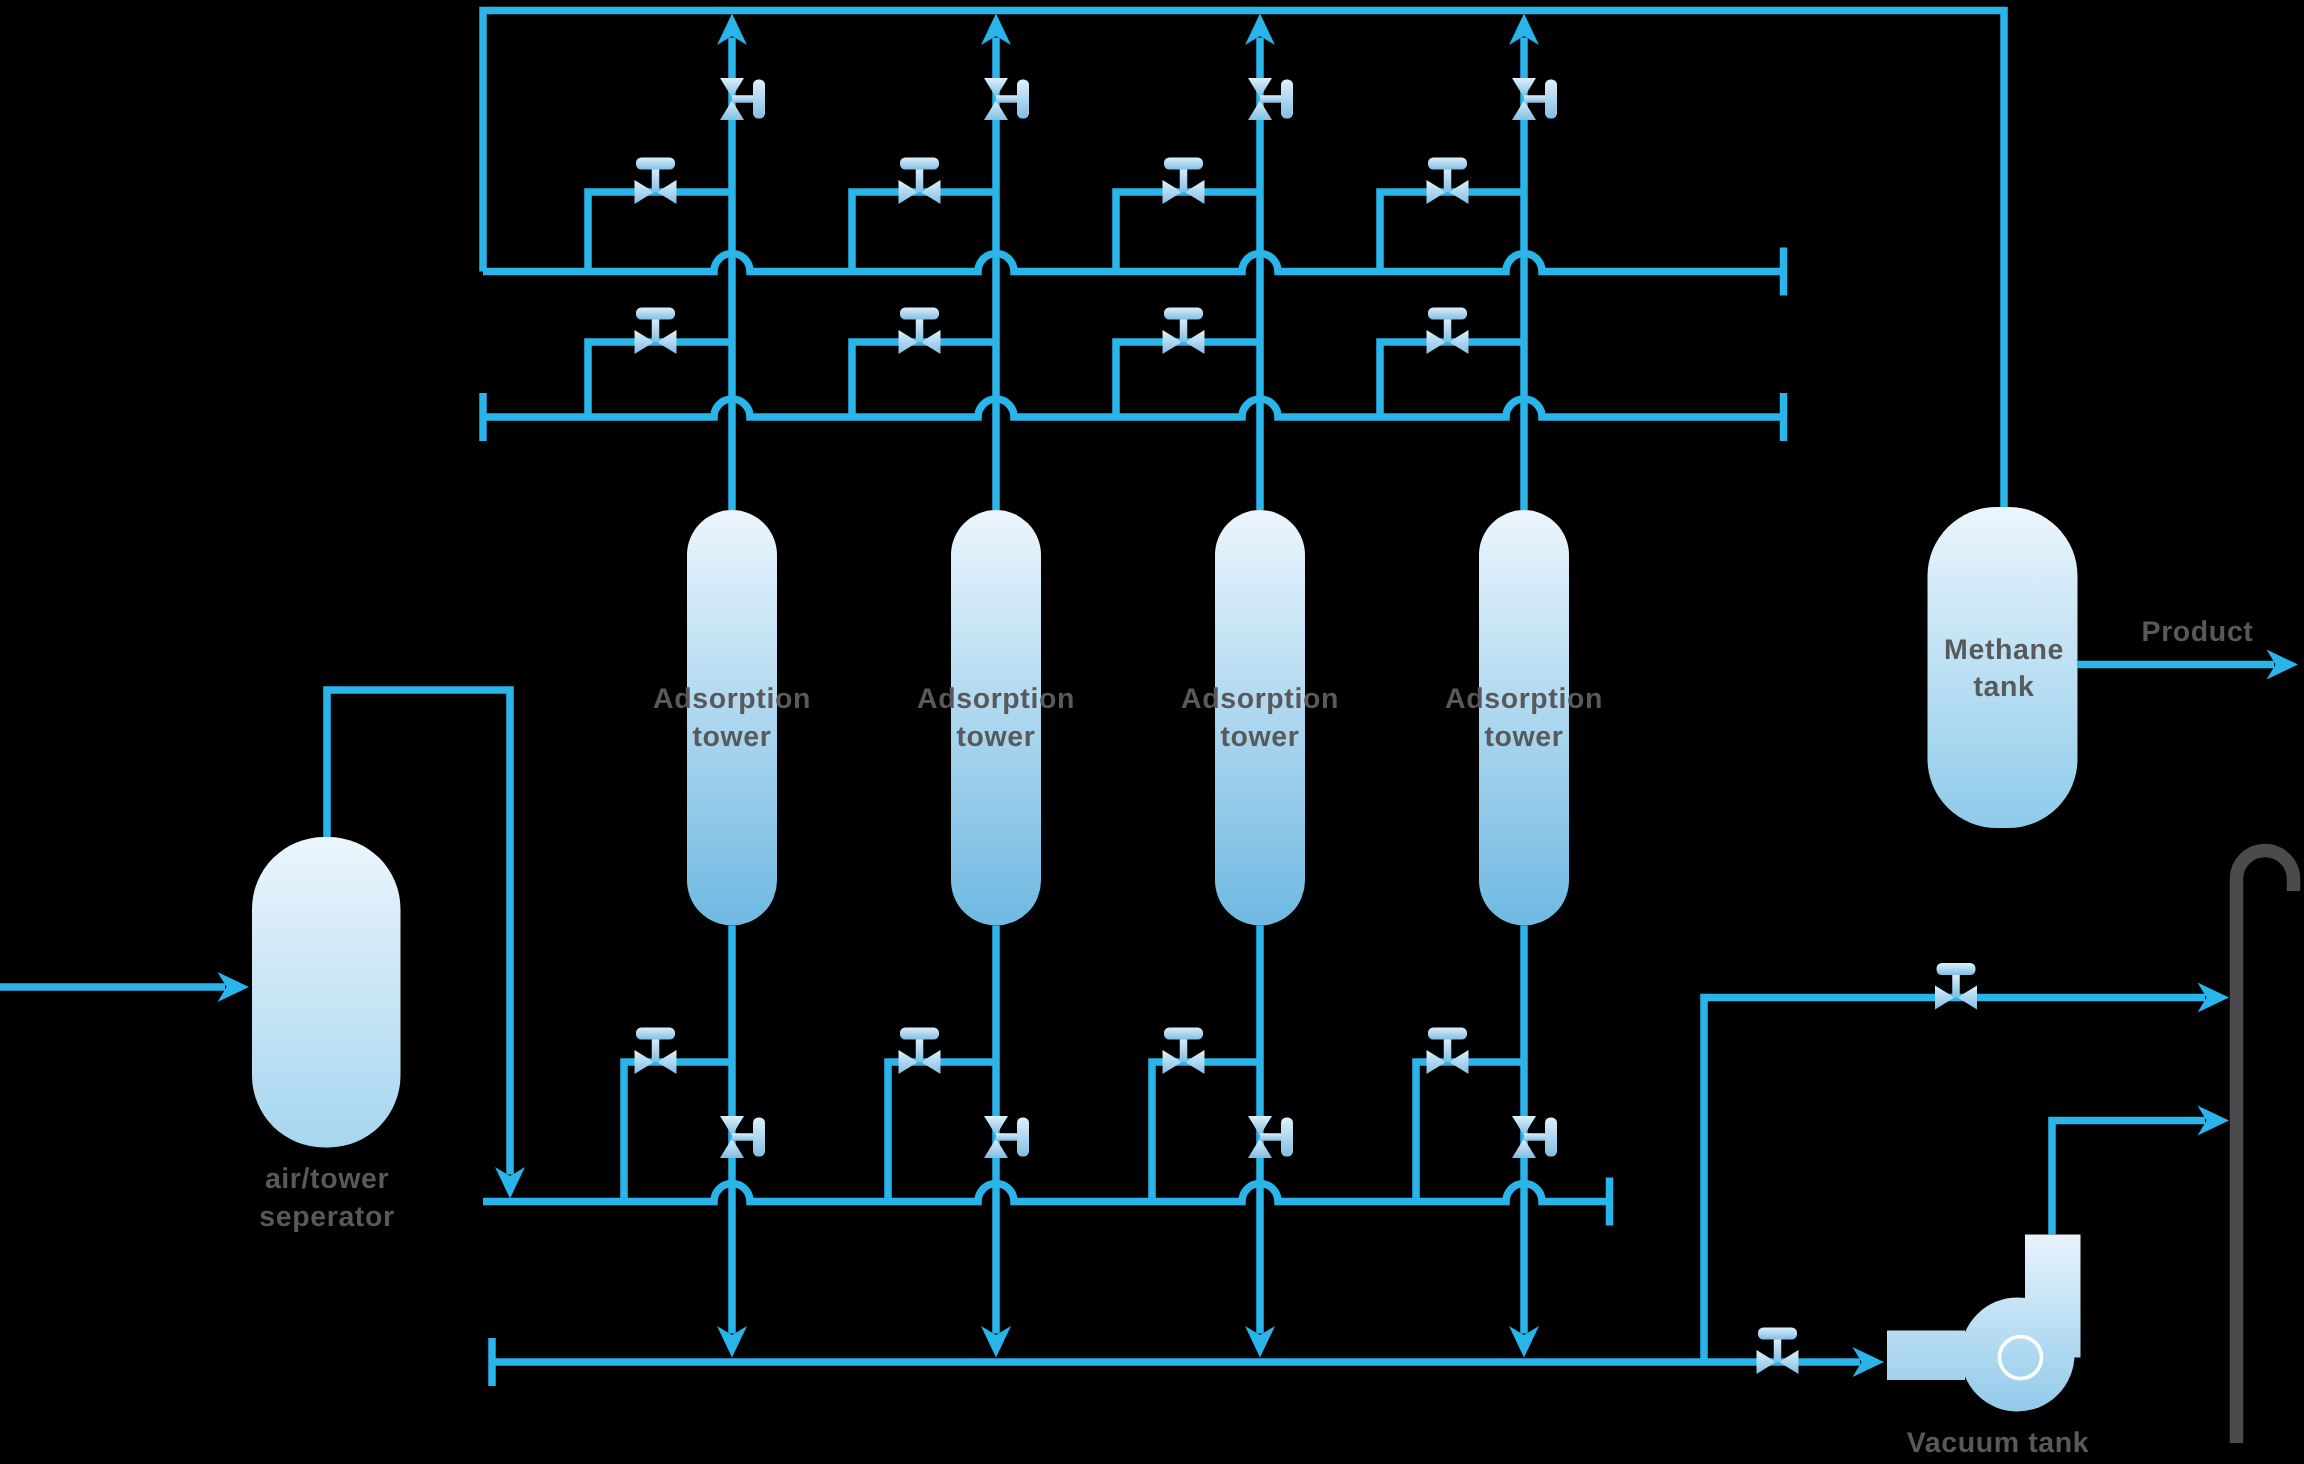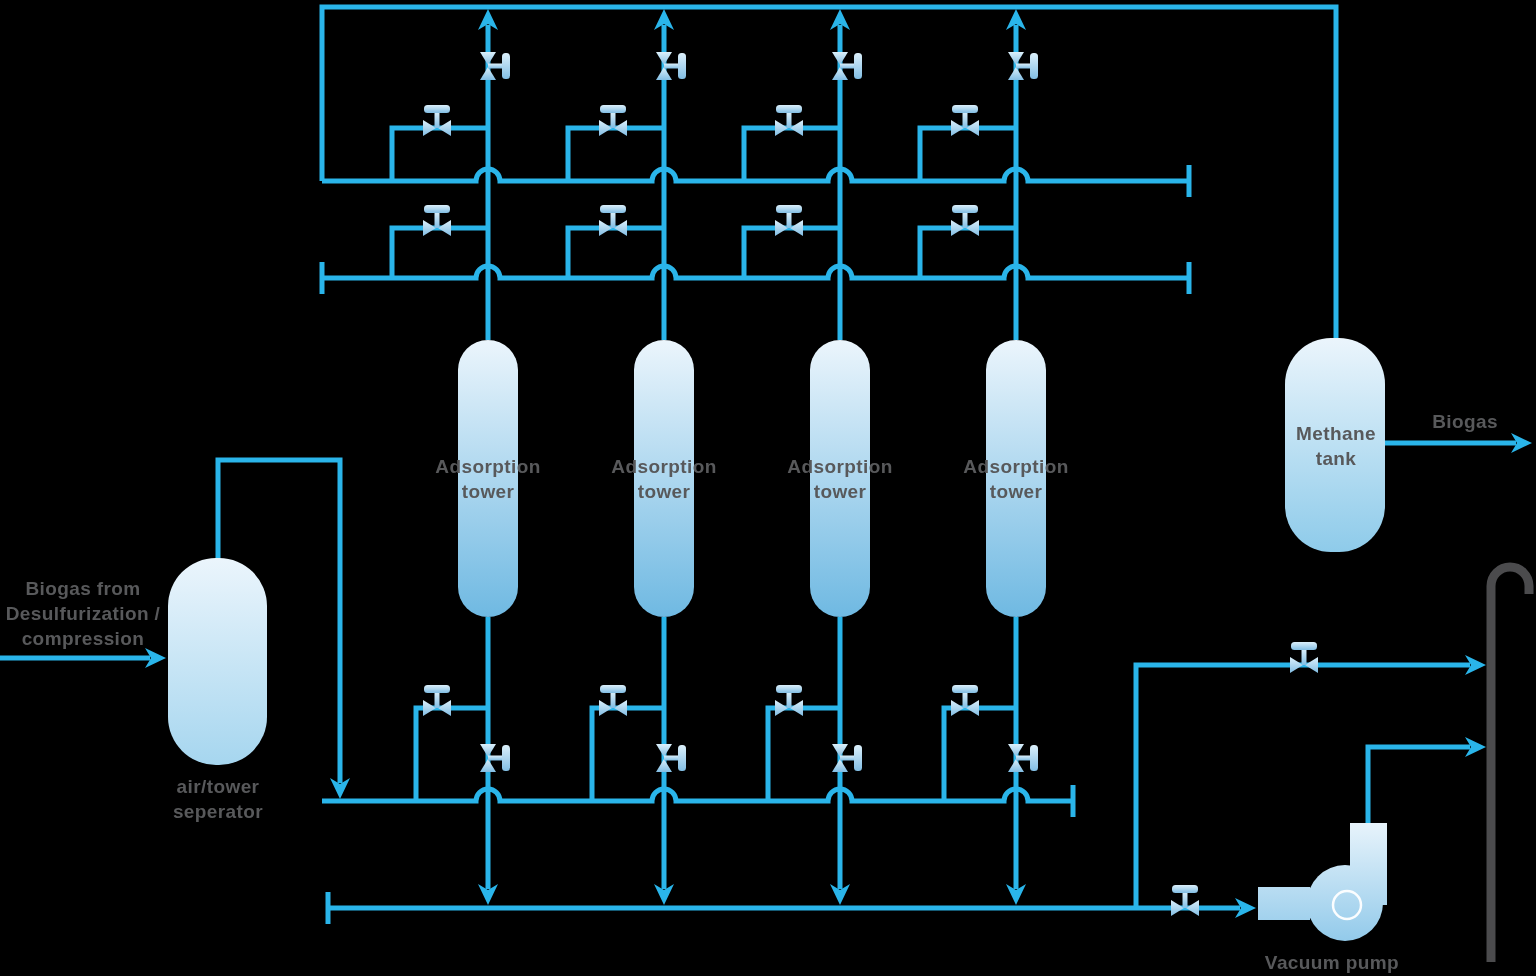--- a/index.html
+++ b/index.html
@@ -196,31 +196,28 @@
     <use href="#valve-h" transform="translate(437,708)"></use>
     <use href="#valve-h" transform="translate(613,708)"></use>
     <use href="#valve-h" transform="translate(789,708)"></use>
     <use href="#valve-h" transform="translate(965,708)"></use>
 
     <use href="#valve-h" transform="translate(1185,908)"></use>
     <use href="#valve-h" transform="translate(1304,665)"></use>
   </g>
 </svg>
 
-<div class="label" style="left:83px;top:576px;">Biogas from
-Desulfurization /
-compression</div>
 <div class="label" style="left:218px;top:774px;">air/tower
 seperator</div>
 <div class="label" style="left:488px;top:454px;">Adsorption
 tower</div>
 <div class="label" style="left:664px;top:454px;">Adsorption
 tower</div>
 <div class="label" style="left:840px;top:454px;">Adsorption
 tower</div>
 <div class="label" style="left:1016px;top:454px;">Adsorption
 tower</div>
 <div class="label" style="left:1336px;top:421px;">Methane
 tank</div>
-<div class="label" style="left:1465px;top:409px;">Biogas</div>
-<div class="label" style="left:1332px;top:950px;">Vacuum pump</div>
+<div class="label" style="left:1465px;top:409px;">Product</div>
+<div class="label" style="left:1332px;top:950px;">Vacuum tank</div>
 
 </div>
 
 </body></html>

